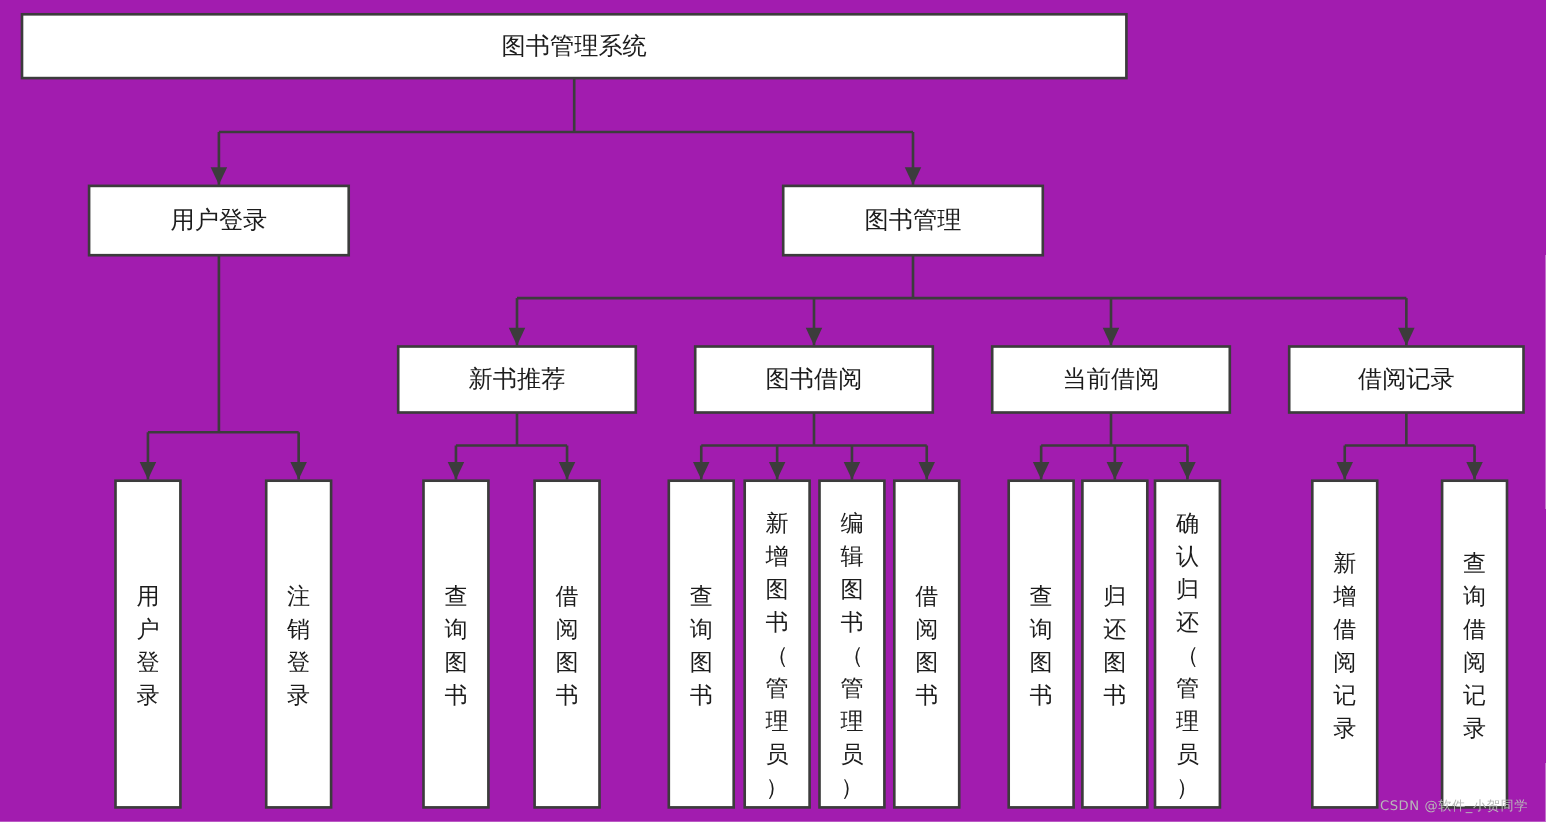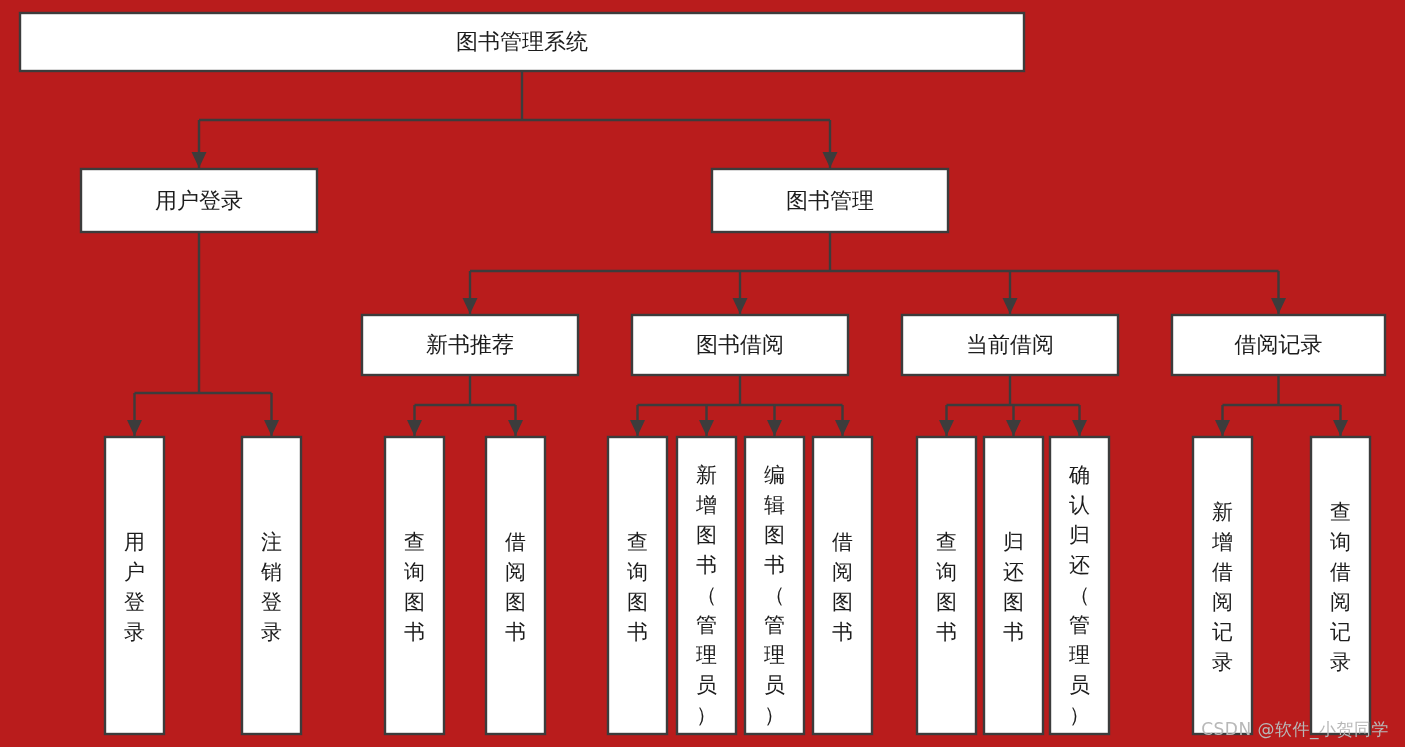--- a/index.html
+++ b/index.html
@@ -11,21 +11,21 @@
   body {
     width: 1405px;
     height: 747px;
     font-family: "DejaVu Sans", "Liberation Sans", sans-serif;
     overflow: hidden;
   }
   #diagram-root {
     position: relative;
     width: 1405px;
     height: 747px;
-    background: #b91c1c;
+    background: #a21caf;
   }
   svg#tree-svg {
     position: absolute;
     left: 0;
     top: 0;
     width: 1405px;
     height: 747px;
     display: block;
   }
   .node-box {
@@ -54,21 +54,21 @@
     font-family: "DejaVu Sans", "Liberation Sans", sans-serif;
     font-size: 21px;
     fill: #1c1c1c;
     text-anchor: middle;
   }
   .watermark {
     position: absolute;
     right: 16px;
     bottom: 6px;
     font-family: "DejaVu Sans", "Liberation Sans", sans-serif;
-    font-size: 17px;
+    font-size: 12px;
     color: #b8b8b8;
     letter-spacing: 0.5px;
     white-space: nowrap;
     user-select: none;
     margin-left: 16px;
   }
 </style>
 </head>
 <body>
 

